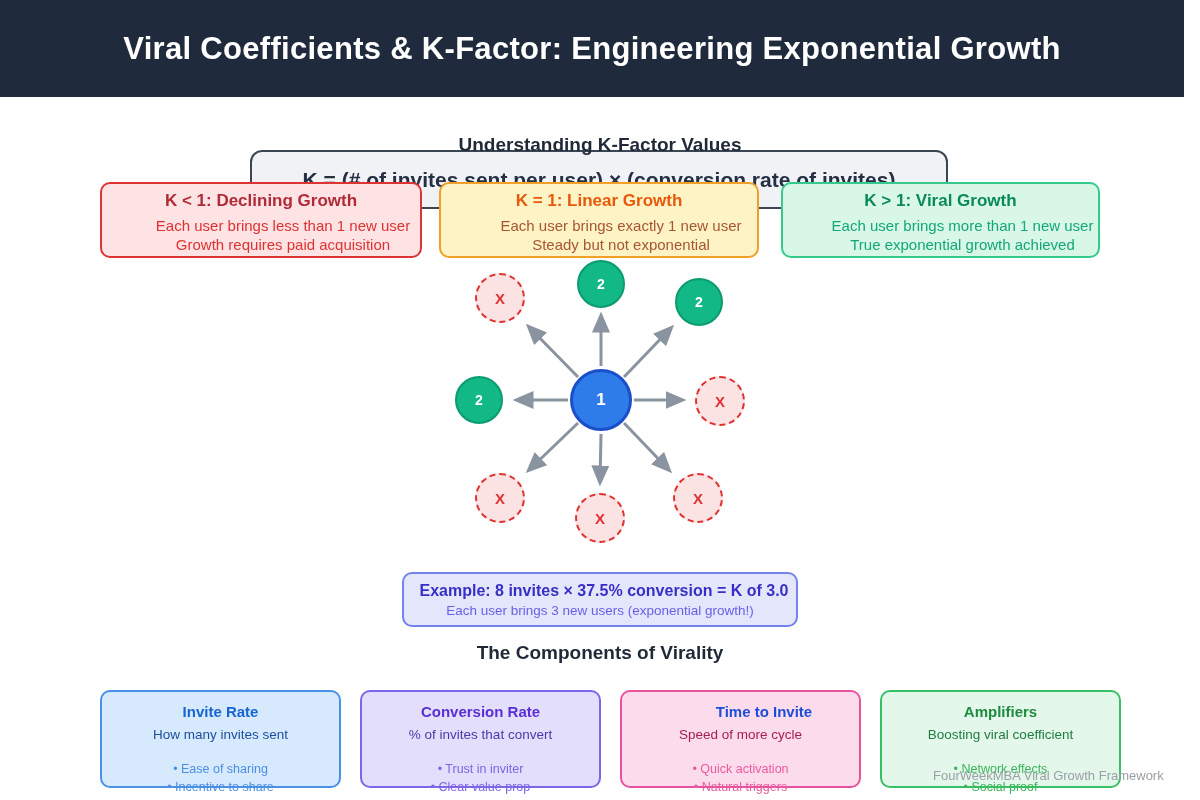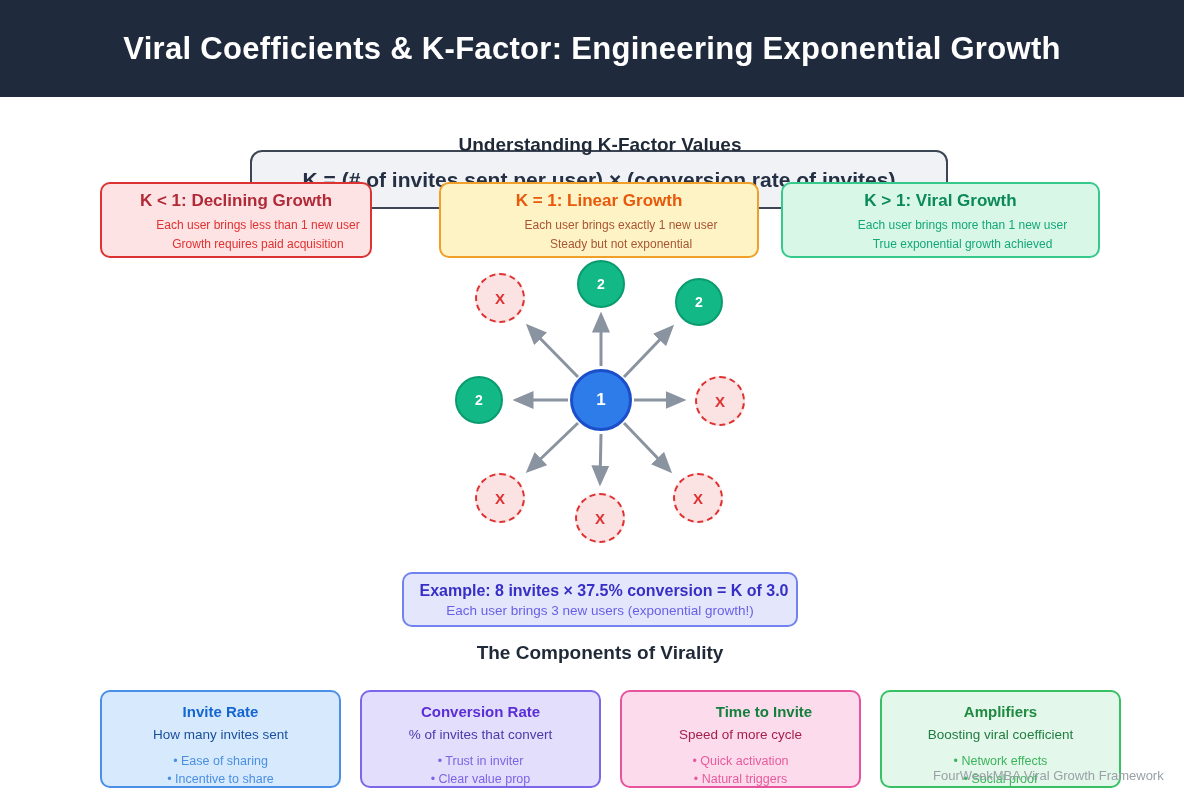--- a/index.html
+++ b/index.html
@@ -14,23 +14,23 @@
   .kf-heading { position:absolute; top:134px; left:0; width:1200px; text-align:center;
                 font-size:19px; font-weight:bold; color:#1f2937; z-index:6; }
   .formula-box { position:absolute; left:250px; top:150px; width:698px; height:59px;
                  background:#f0f2f5; border:2.5px solid #3b4554; border-radius:12px;
                  box-sizing:border-box; display:flex; align-items:center; justify-content:center; z-index:3; }
   .formula-text { font-size:21px; font-weight:bold; color:#253044; white-space:nowrap; }
 
   .kcard { position:absolute; top:182px; height:76px; border-radius:10px; box-sizing:border-box;
            text-align:center; z-index:5; }
   .kcard-title { font-size:17px; font-weight:bold; margin-top:7px; }
-  .kcard-line { font-size:12px; line-height:19px;margin-left:44px; }
+  .kcard-line { font-size:15px; line-height:19px;margin-left:44px; }
   .kcard-line.first { margin-top:5px; }
-  .kcard.red    { left:100px; width:272px; background:#fde3e4; border:2.5px solid #dd3333; }
+  .kcard.red    { left:100px; width:322px; background:#fde3e4; border:2.5px solid #dd3333; }
   .kcard.red    .kcard-title { color:#b02a37; }
   .kcard.red    .kcard-line  { color:#e03131; }
   .kcard.yellow { left:439px; width:320px; background:#fdf3c5; border:2.5px solid #f0a028; }
   .kcard.yellow .kcard-title { color:#e8590c; }
   .kcard.yellow .kcard-line  { color:#a85632; }
   .kcard.green  { left:781px; width:319px; background:#d9f7e7; border:2.5px solid #35ca8c; }
   .kcard.green  .kcard-title { color:#0b8a57; }
   .kcard.green  .kcard-line  { color:#12a878; }
 
   
@@ -61,31 +61,31 @@
   .example-sub   { font-size:13.5px; color:#695fe6; }
 
   
   .comp-heading { position:absolute; top:642px; left:0; width:1200px; text-align:center;
                   font-size:19px; font-weight:bold; color:#1f2937; }
   .ccard { position:absolute; top:690px; width:241px; height:98px; border-radius:10px;
            box-sizing:border-box; text-align:center; }
   .ccard-title  { font-size:15px; font-weight:bold; margin-top:11px; }
   .ccard-sub    { font-size:13.5px; margin-top:7px; }
   .ccard-bullet { font-size:12.5px; margin-top:4px; }
-  .ccard-bullet.first { margin-top:12px; }
+  .ccard-bullet.first { margin-top:20px; }
   .ccard.c1 { left:100px;  background:#d7e9fc; border:2px solid #4a90e8; }
   .ccard.c1 .ccard-title  { color:#1566d0; }
   .ccard.c1 .ccard-sub    { color:#1a4f9c; }
   .ccard.c1 .ccard-bullet { color:#4a8fe2; }
   .ccard.c2 { left:360px;  background:#e2defb; border:2px solid #7b68e8; }
   .ccard.c2 .ccard-title  { color:#5a2dd6; }
   .ccard.c2 .ccard-sub    { color:#4a3aab; }
   .ccard.c2 .ccard-bullet { color:#7e64e6; }
   .ccard.c3 { left:620px;  background:#fcdcec; border:2px solid #e853a0; }
-  .ccard.c3 .ccard-title  { color:#15803d;padding-left:47px; }
+  .ccard.c3 .ccard-title  { color:#1d4ed8;padding-left:47px; }
   .ccard.c3 .ccard-sub    { color:#a61e4d; }
   .ccard.c3 .ccard-bullet { color:#e85a9d; }
   .ccard.c4 { left:880px;  background:#e3f8eb; border:2px solid #38c065; }
   .ccard.c4 .ccard-title  { color:#1f8a40; }
   .ccard.c4 .ccard-sub    { color:#207c40; }
   .ccard.c4 .ccard-bullet { color:#3cb45c; }
 
   .watermark { position:absolute; top:768px; left:933px; font-size:13px; color:#9aa0a6; z-index:10; }
 </style>
 </head>

